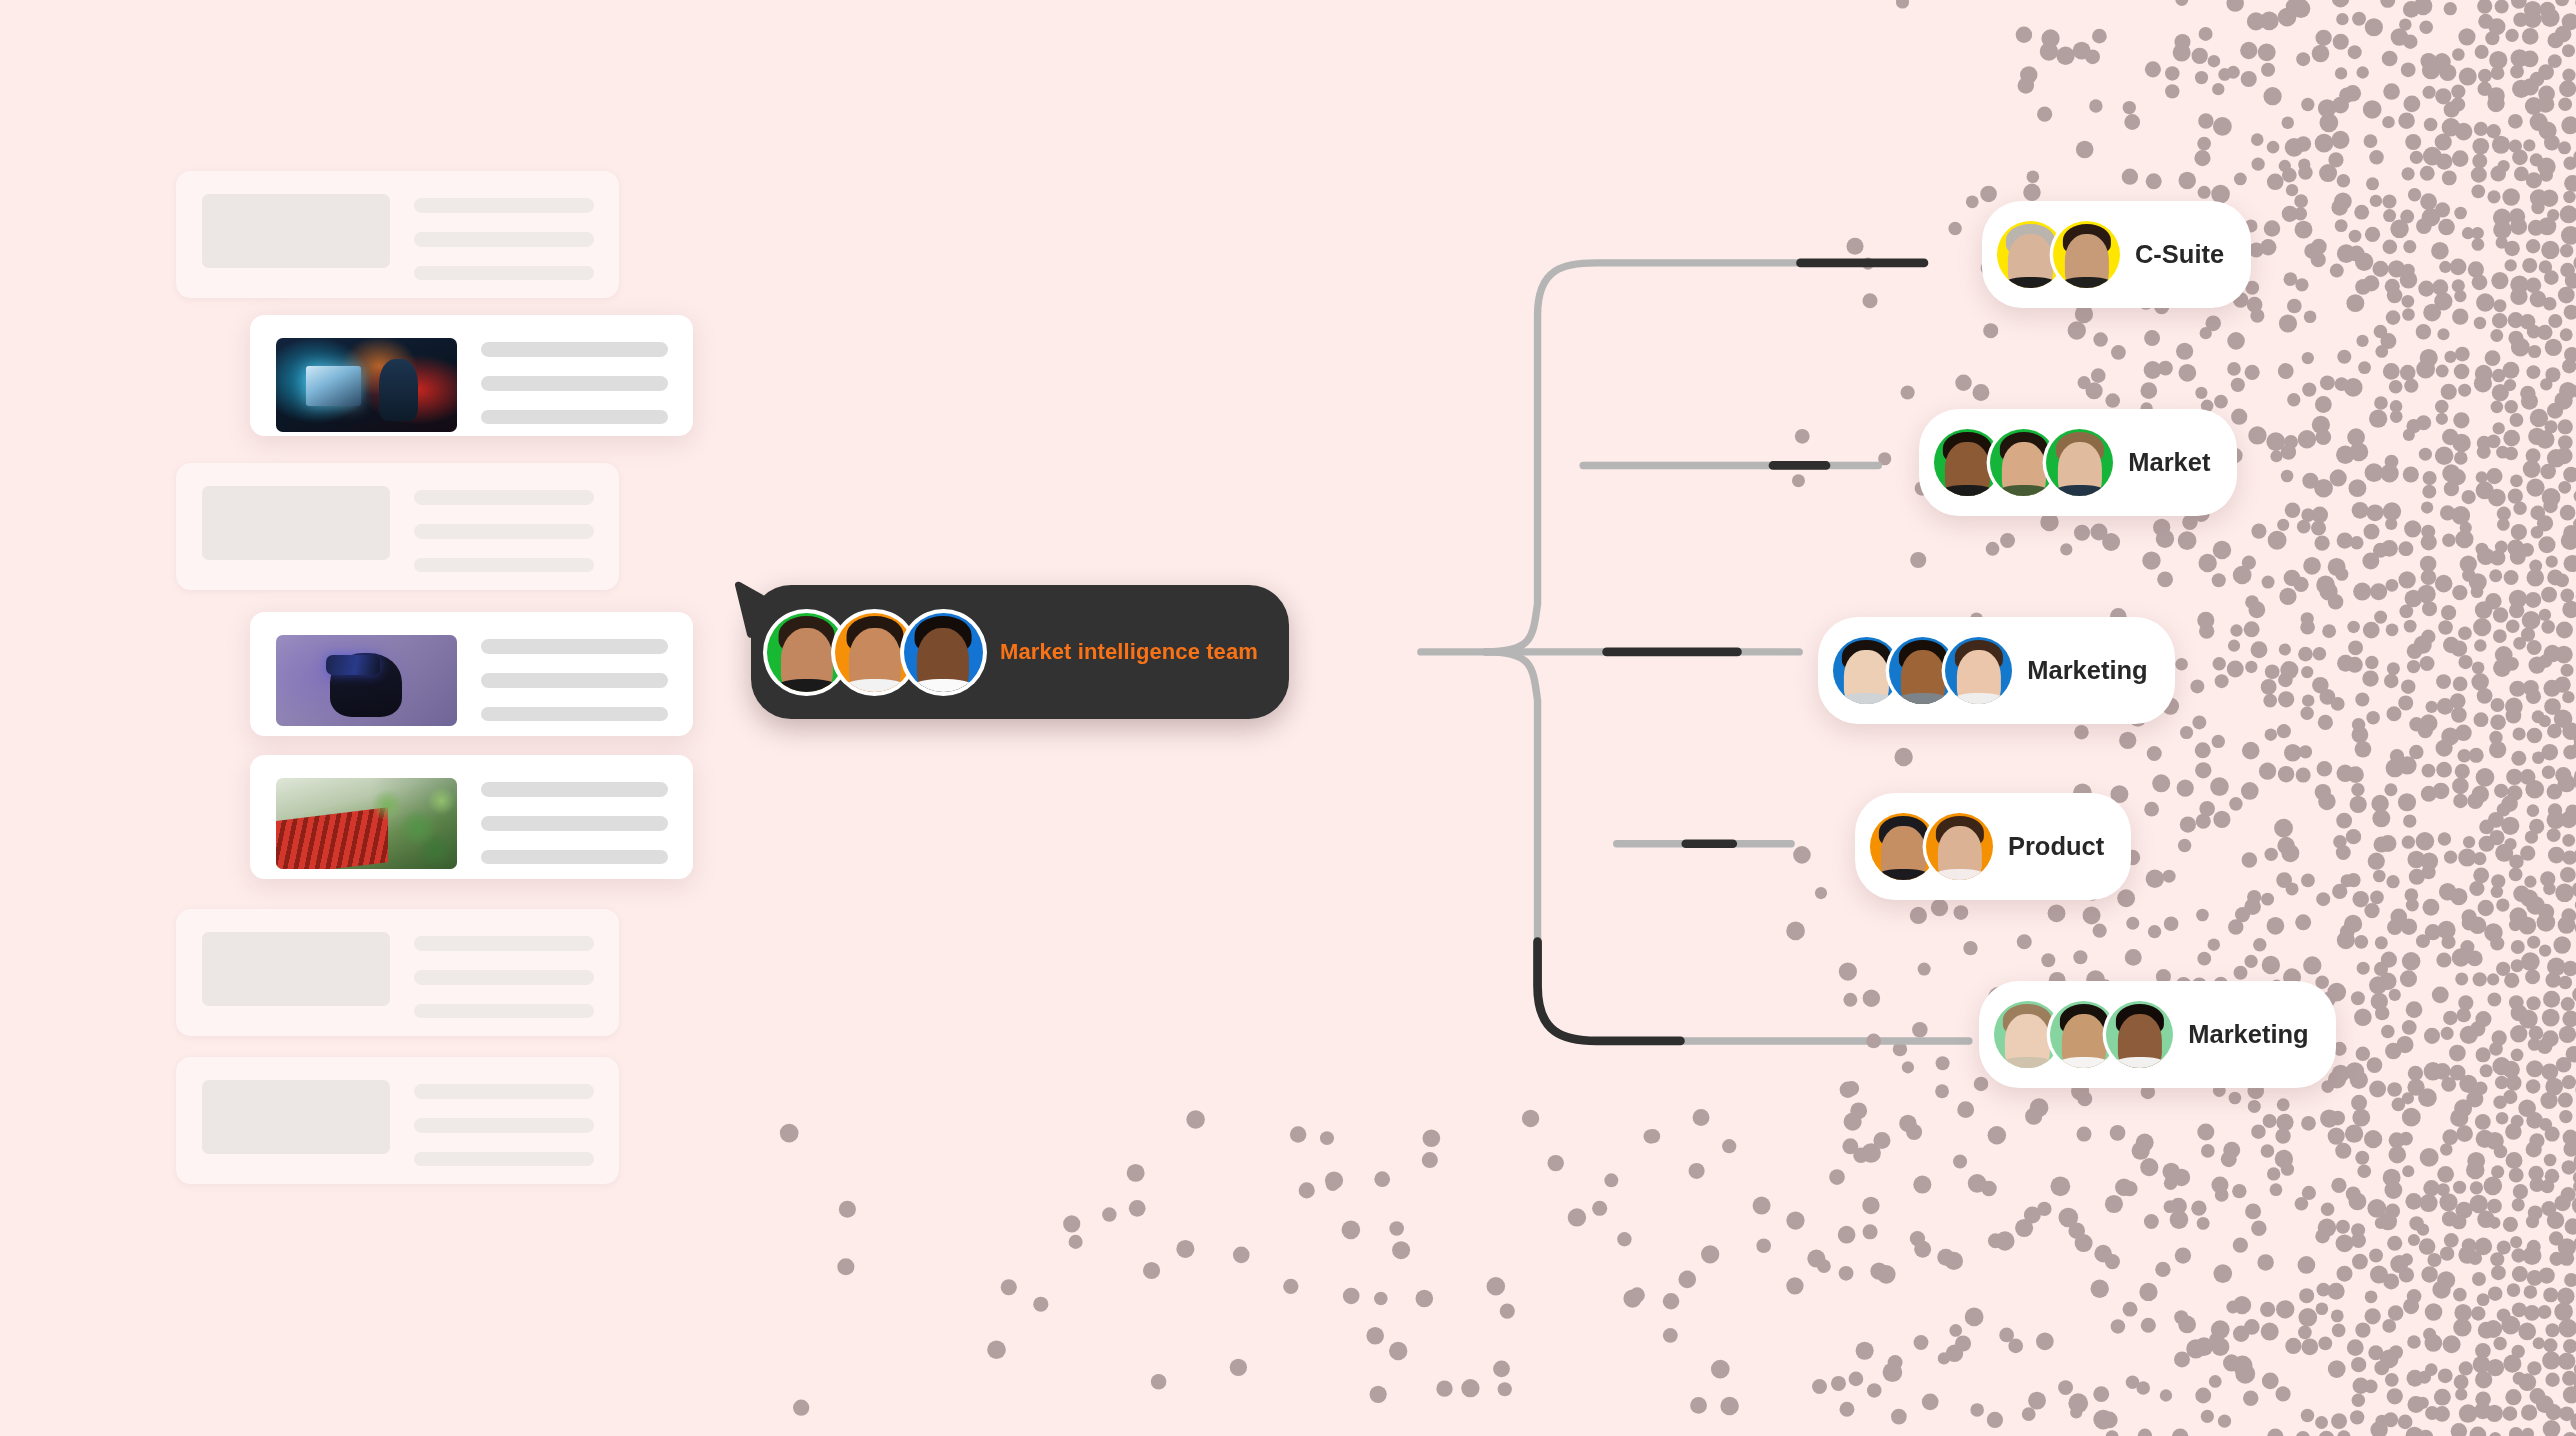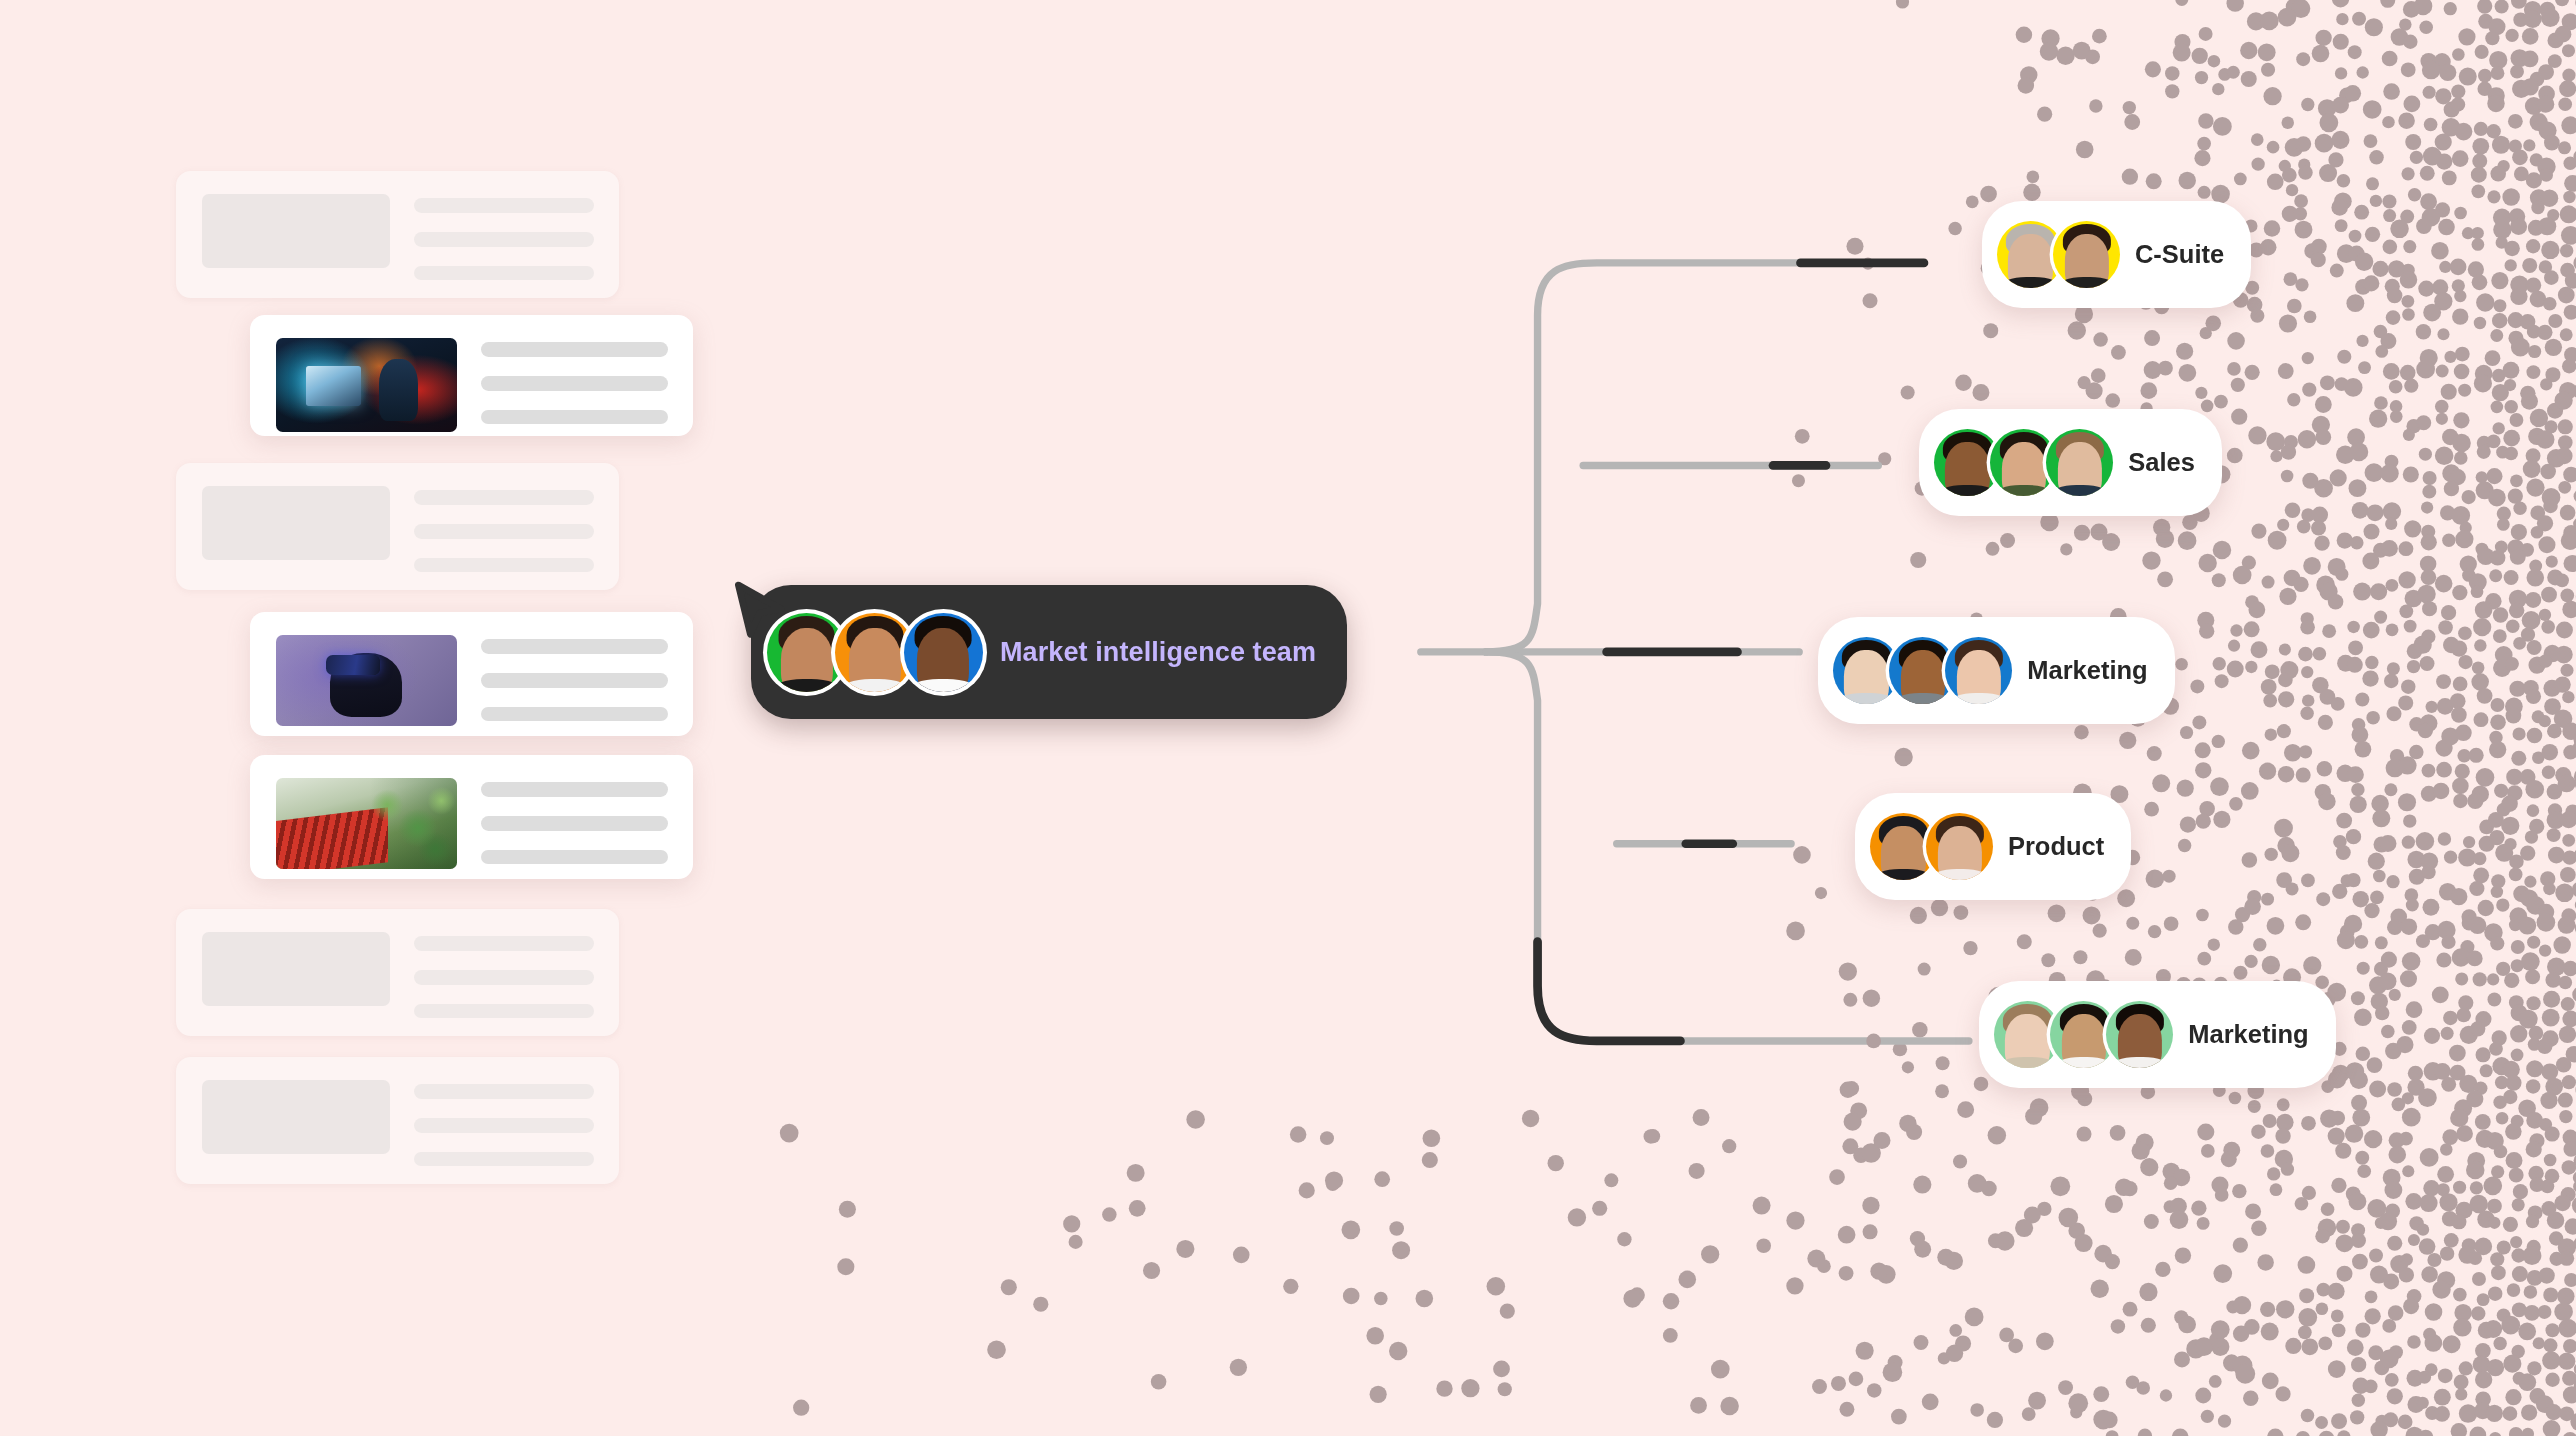--- a/index.html
+++ b/index.html
@@ -140,22 +140,22 @@
   #center-node {
     position: absolute;
     display: flex;
     align-items: center;
     background: #323232;
     border-radius: 40px;
     box-shadow: 0 9.4px 27px rgba(60,30,30,.28);
     padding: 0 31px 0 16px;
   }
   #center-node .label {
-    color: #c4b5fd;
-    font-size: 27px;
+    color: #f97316;
+    font-size: 22px;
     font-weight: bold;
     margin-left: 17.4px;
     white-space: nowrap;
     letter-spacing: 0.1px;
   }
   #cursor-arrow {
     position: absolute;
     width: 0; height: 0;
   }
 
@@ -2082,21 +2082,21 @@
             <div class="hair" style="background: rgb(32, 21, 13);"></div>
             <div class="face" style="background: rgb(216, 169, 133);"></div>
             <div class="torso" style="background: rgb(70, 91, 51);"></div>
           </div>
           <div class="av" style="width: 67px; height: 67px; background: rgb(21, 181, 58);">
             <div class="hair" style="background: rgb(141, 106, 70);"></div>
             <div class="face" style="background: rgb(224, 187, 158);"></div>
             <div class="torso" style="background: rgb(35, 52, 70);"></div>
           </div>
         </div>
-        <div class="label">Sales</div>
+        <div class="label">Market</div>
       </div>
       <div class="branch-node" style="left: 1818px; top: 617px; height: 107px;">
         <div class="avstack">
           <div class="av" style="width: 67px; height: 67px; background: rgb(20, 121, 205);">
             <div class="hair" style="background: rgb(23, 16, 12);"></div>
             <div class="face" style="background: rgb(236, 207, 181);"></div>
             <div class="torso" style="background: rgb(207, 211, 214);"></div>
           </div>
           <div class="av" style="width: 67px; height: 67px; background: rgb(20, 121, 205);">
             <div class="hair" style="background: rgb(23, 14, 7);"></div>

